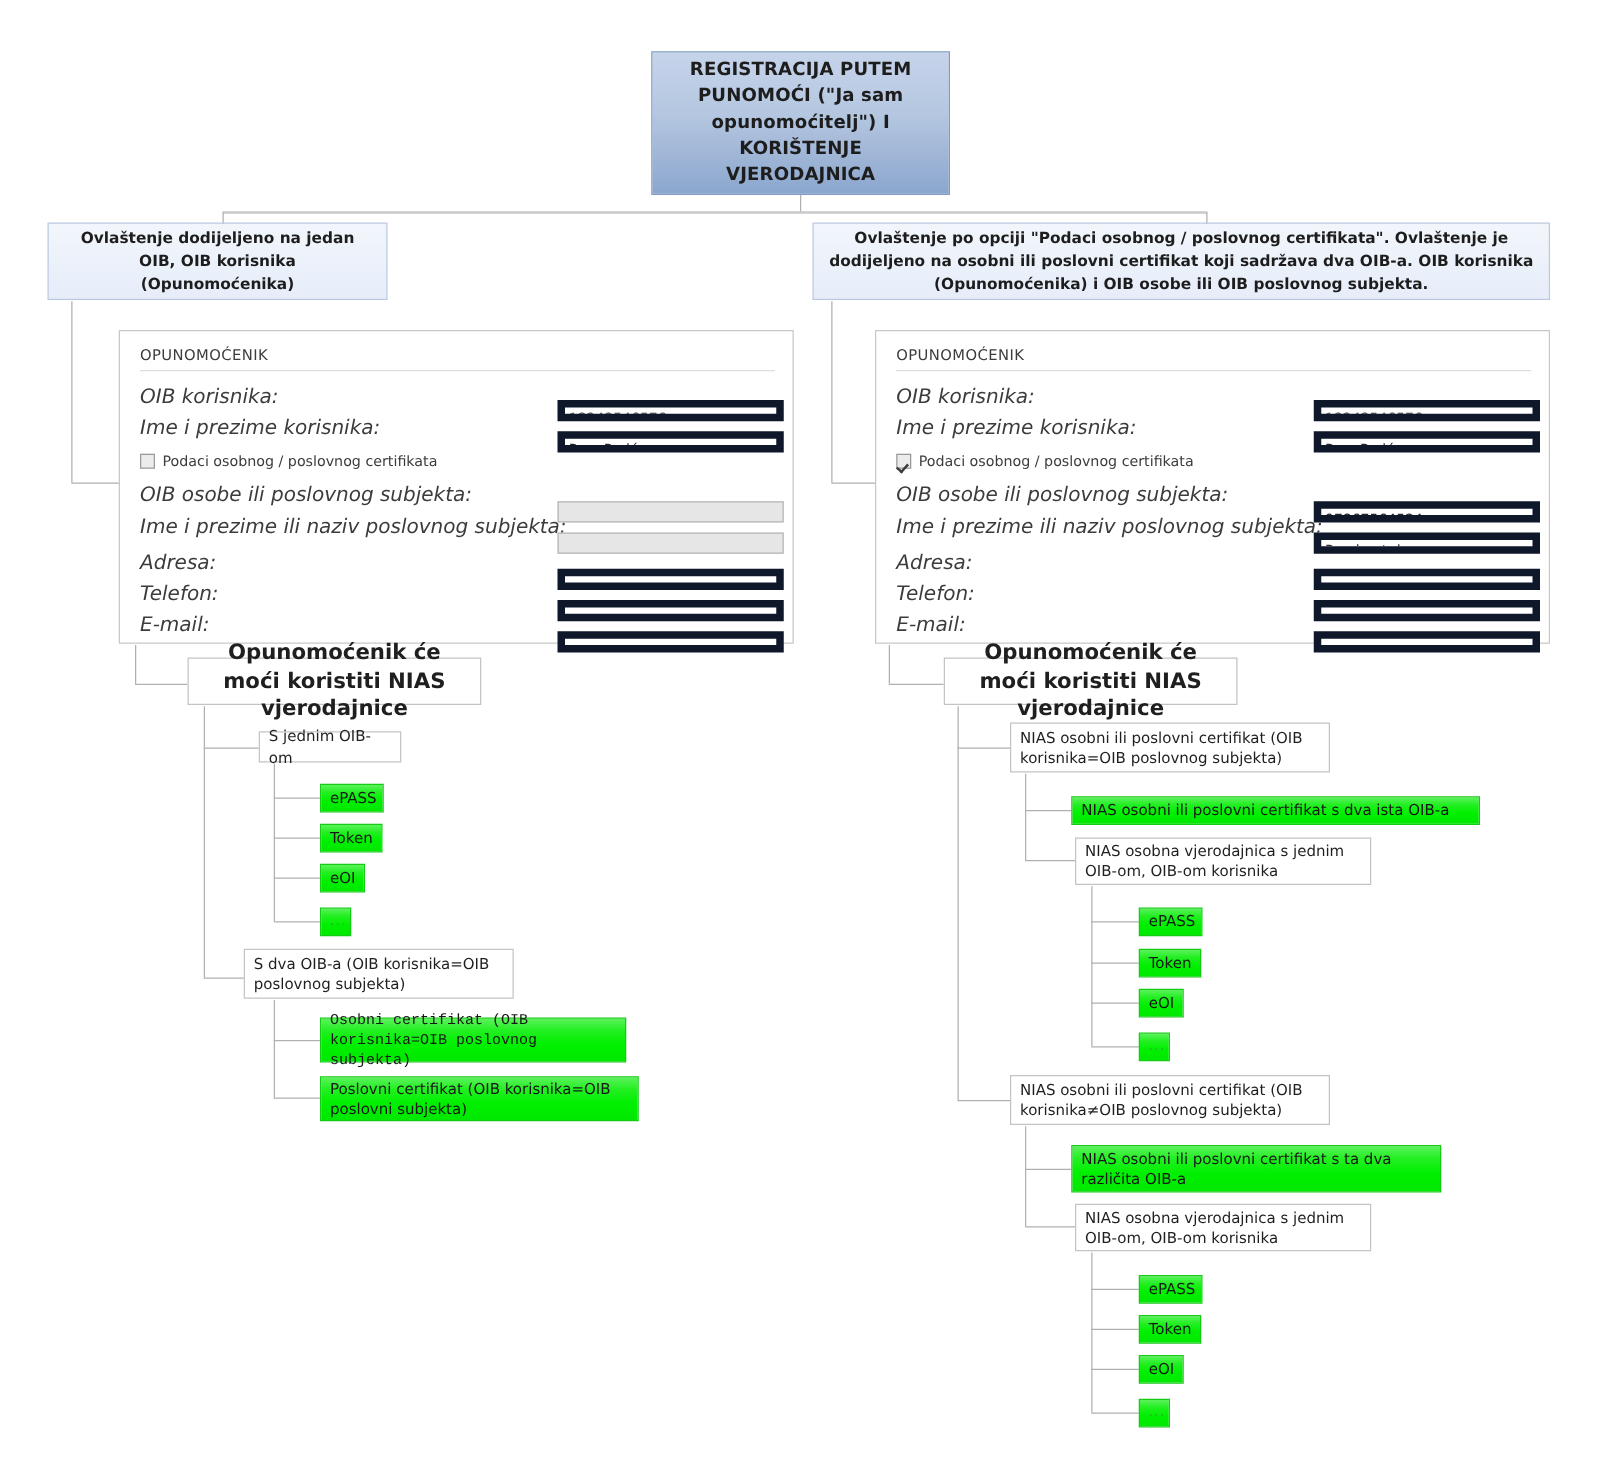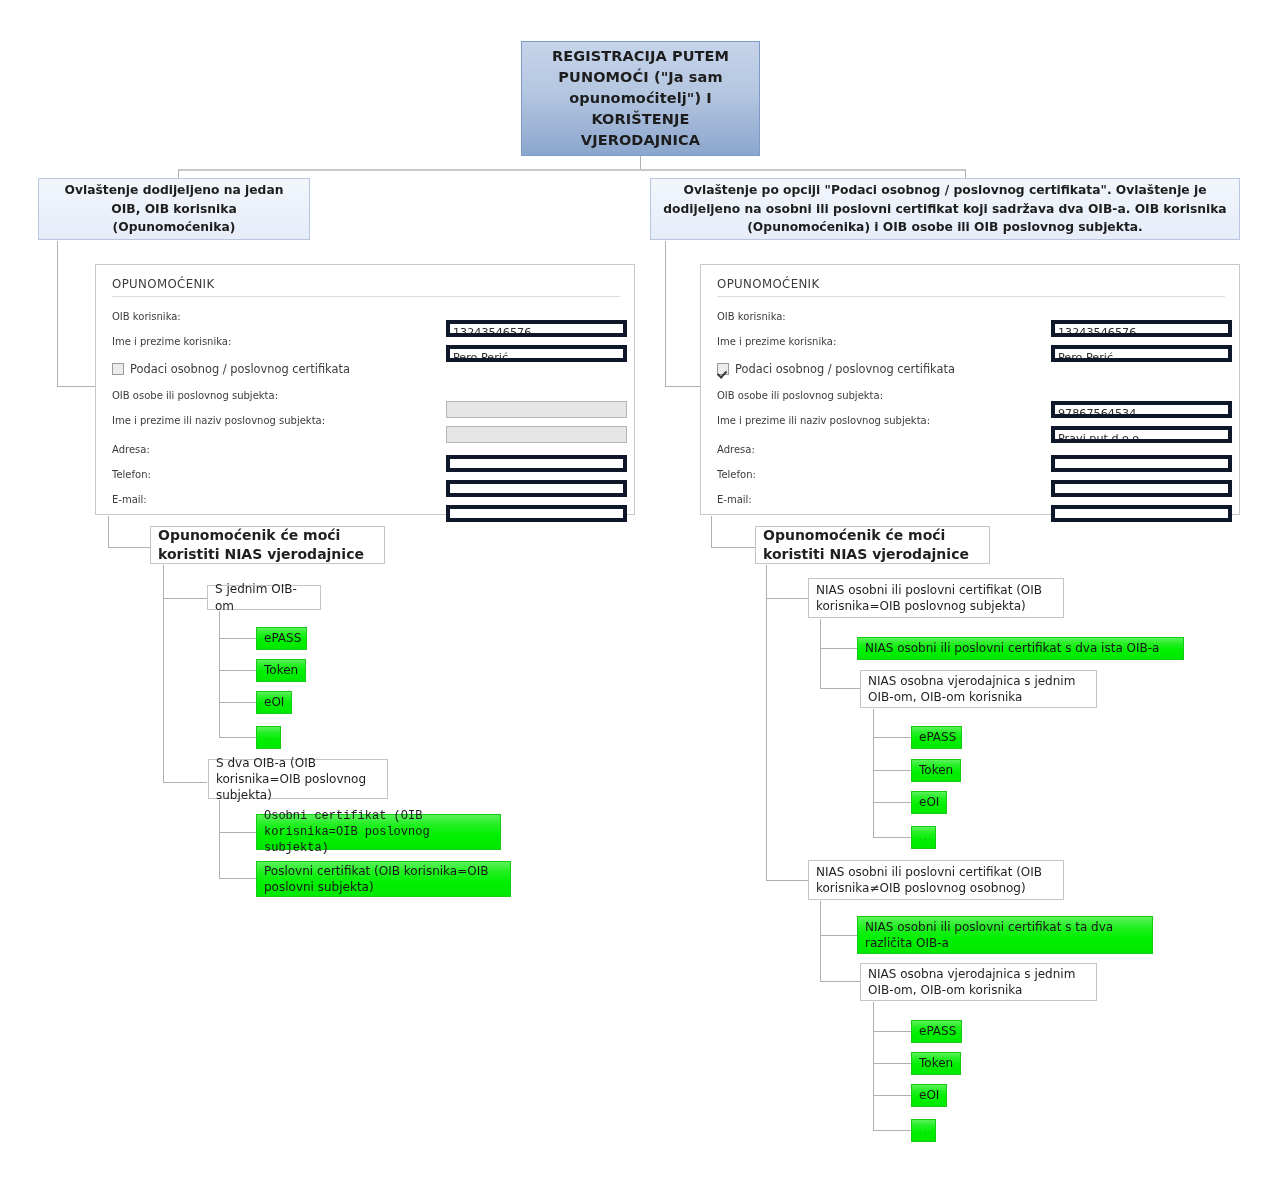--- a/index.html
+++ b/index.html
@@ -74,30 +74,31 @@
     padding-bottom: 5px;
     border-bottom: 1px solid #dedede;
     margin-bottom: 7px;
   }
   .frow {
     display: flex; align-items: center;
     height: 25px;
   }
   .frow .flabel {
     flex: 0 0 auto;
-    font-size: 10px;
+    font-size: 16px;
     color: #3c3c3c;
     white-space: nowrap;
+    font-style: italic;
   }
   .frow .finput {
     position: absolute;
     left: 350px;
     width: 181px;
     height: 17px;
-    border: 4px solid #0f172a;
+    border: 6px solid #0f172a;
     background: #ffffff;
     font-size: 11.2px;
     color: #2a2a2a;
     padding: 1px 3px;
     line-height: 15px;
     overflow: hidden;
     white-space: nowrap;
   }
   .frow .finput.disabled {
     background: #e6e6e6;
@@ -129,21 +130,21 @@
   .node {
     position: absolute;
     background: #ffffff;
     border: 1px solid #c4c4c4;
     font-size: 12px;
     line-height: 1.35;
     color: #1f1f1f;
     padding: 4px 7px;
     display: flex; align-items: center;
   }
-  .node.bold { font-weight: bold; font-size: 14px; }
+  .node.bold { font-weight: bold; font-size: 17px; text-align: center; }
   .node.green {
     border: 1px solid #15cc15;
     background: linear-gradient(to bottom, #5bf25b 0%, #22ef22 28%, #00f000 60%, #00e800 100%);
     color: #171717;
   }
   .node.green.dots { color: #2ab02a; letter-spacing: 1px; font-size: 11px; }
 </style>
 </head>
 <body>
 
@@ -217,21 +218,21 @@
   <div class="ln lh" style="left:219px; top:670px; width:37px;"></div>
   <div class="node green" style="left:256px; top:659px; width:50px; height:23px;">Token</div>
 
   <div class="ln lh" style="left:219px; top:702px; width:37px;"></div>
   <div class="node green" style="left:256px; top:691px; width:36px; height:23px;">eOI</div>
 
   <div class="ln lh" style="left:219px; top:737px; width:37px;"></div>
   <div class="node green dots" style="left:256px; top:726px; width:25px; height:23px;">...</div>
 
   <div class="ln lh" style="left:163px; top:782px; width:44px;"></div>
-  <div class="node" style="left:208px; top:759px; width:180px; height:40px;">S dva OIB-a (OIB korisnika=OIB poslovnog subjekta)</div>
+  <div class="node" style="left:195px; top:759px; width:216px; height:40px;">S dva OIB-a (OIB korisnika=OIB poslovnog subjekta)</div>
 
   <div class="ln lv" style="left:219px; top:800px; height:78px;"></div>
 
   <div class="ln lh" style="left:219px; top:832px; width:37px;"></div>
   <div class="node green" style="left:256px; top:814px; width:245px; height:36px;font-family:Liberation Mono, monospace;">Osobni certifikat (OIB korisnika=OIB poslovnog subjekta)</div>
 
   <div class="ln lh" style="left:219px; top:878px; width:37px;"></div>
   <div class="node green" style="left:256px; top:861px; width:255px; height:36px;">Poslovni certifikat (OIB korisnika=OIB poslovni subjekta)</div>
 
   <div class="branch-head" id="branch-head-right">Ovlaštenje po opciji "Podaci osobnog / poslovnog certifikata". Ovlaštenje je dodijeljeno na osobni ili poslovni certifikat koji sadržava dva OIB-a. OIB korisnika (Opunomoćenika) i OIB osobe ili OIB poslovnog subjekta.</div>
@@ -302,21 +303,21 @@
   <div class="ln lh" style="left:873px; top:770px; width:38px;"></div>
   <div class="node green" style="left:911px; top:759px; width:50px; height:23px;">Token</div>
 
   <div class="ln lh" style="left:873px; top:802px; width:38px;"></div>
   <div class="node green" style="left:911px; top:791px; width:36px; height:23px;">eOI</div>
 
   <div class="ln lh" style="left:873px; top:837px; width:38px;"></div>
   <div class="node green dots" style="left:911px; top:826px; width:25px; height:23px;">...</div>
 
   <div class="ln lh" style="left:766px; top:880px; width:42px;"></div>
-  <div class="node" style="left:808px; top:860px; width:256px; height:40px;">NIAS osobni ili poslovni certifikat (OIB korisnika≠OIB poslovnog osobnog)</div>
+  <div class="node" style="left:808px; top:860px; width:256px; height:40px;">NIAS osobni ili poslovni certifikat (OIB korisnika≠OIB poslovnog subjekta)</div>
 
   <div class="ln lv" style="left:820px; top:901px; height:80px;"></div>
 
   <div class="ln lh" style="left:820px; top:935px; width:37px;"></div>
   <div class="node green" style="left:857px; top:916px; width:296px; height:38px;">NIAS osobni ili poslovni certifikat s ta dva različita OIB-a</div>
 
   <div class="ln lh" style="left:820px; top:981px; width:40px;"></div>
   <div class="node" style="left:860px; top:963px; width:237px; height:38px;">NIAS osobna vjerodajnica s jednim OIB-om, OIB-om korisnika</div>
 
   <div class="ln lv" style="left:873px; top:1002px; height:128px;"></div>

